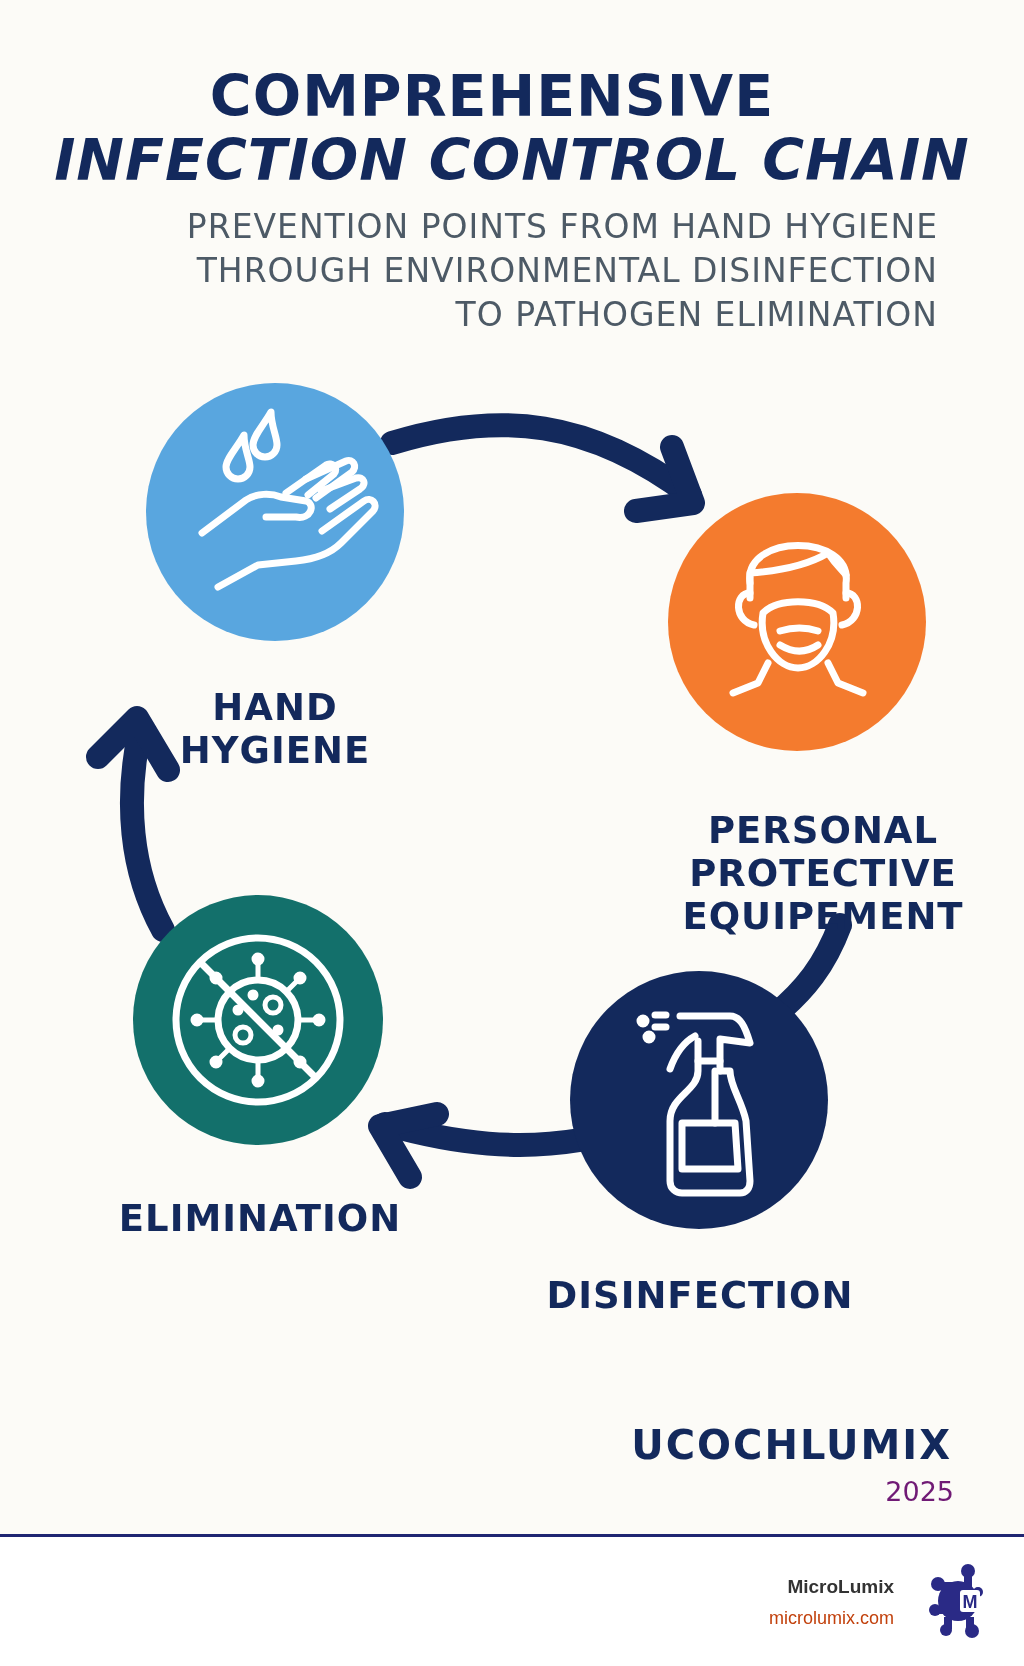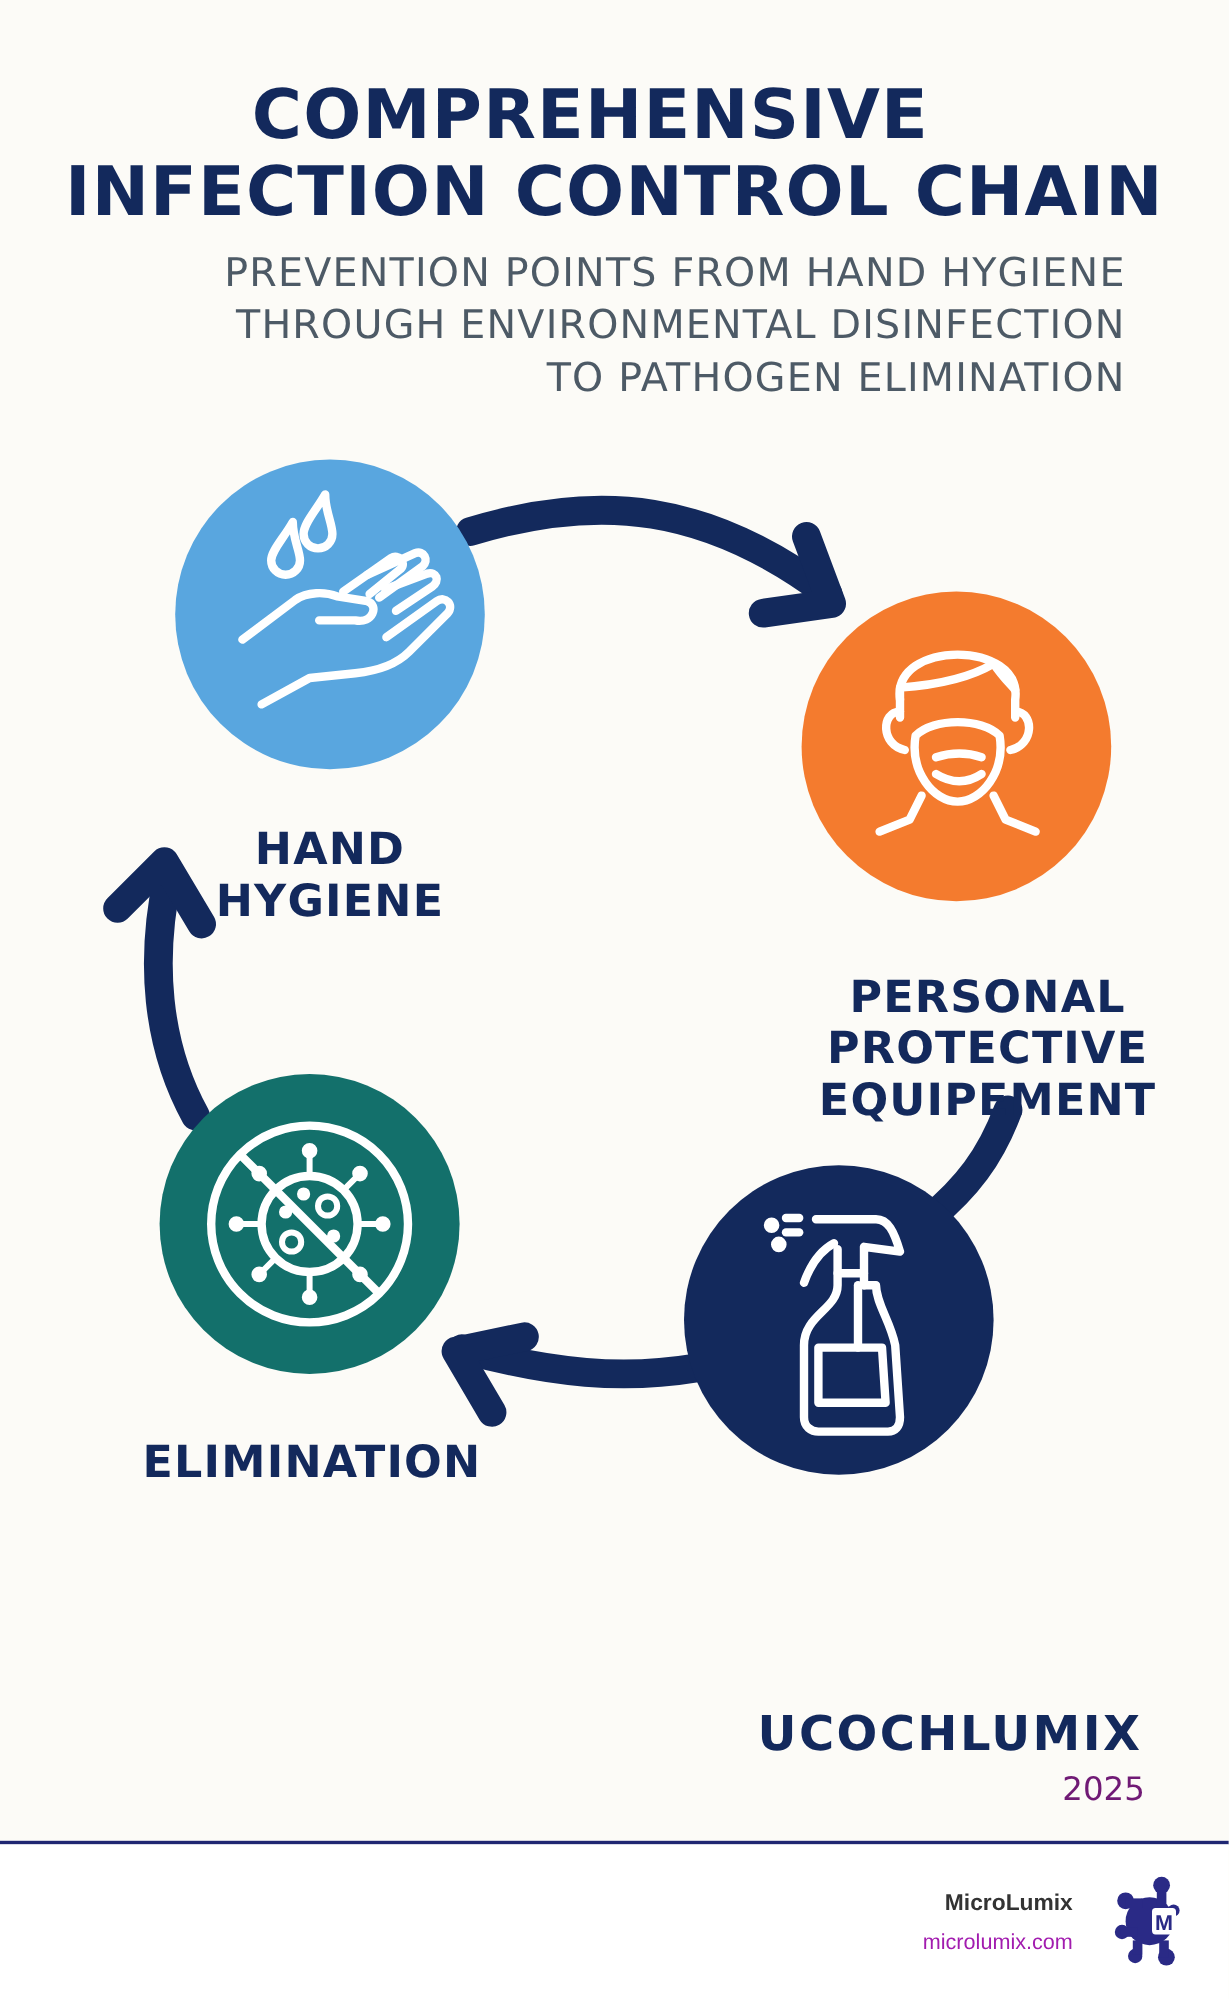--- a/index.html
+++ b/index.html
@@ -1,37 +1,37 @@
 <!DOCTYPE html>
 <html><head>
 <meta charset="utf-8">
 <style>
   html, body { margin:0; padding:0; }
   body { width:1024px; height:1666px; background:#fcfbf7; position:relative; overflow:hidden;
          font-family:"DejaVu Sans", "Liberation Sans", sans-serif; }
   .title { position:absolute; left:0; width:1024px; text-align:center; color:#13295c;
            font-weight:bold; font-size:57px; letter-spacing:1px; line-height:1; }
   .title.l1 { top:68px; left:-20px; }
-  .title.l2 { top:132px; }
+  .title.l2 { top:132px;font-style:italic; }
   .subtitle { position:absolute; right:86px; text-align:right; color:#4d5a66;
               font-size:33px; letter-spacing:1px; line-height:1; }
   .subtitle.s1 { top:210px;margin-left:37px; } .subtitle.s2 { top:254px; } .subtitle.s3 { top:298px; }
   .circle { position:absolute; border-radius:50%; }
   .circle svg { position:absolute; left:0; top:0; width:100%; height:100%; }
   .label { position:absolute; text-align:center; color:#13295c; font-weight:bold;
            font-size:37px; line-height:43px; letter-spacing:1px;margin-top:32px; }
   #arrows { position:absolute; left:0; top:0; width:1024px; height:1666px; }
   .brand { position:absolute; right:72px; top:1422px; color:#13295c; font-weight:bold;
            font-size:40px; letter-spacing:2px; }
   .year { position:absolute; right:70px; top:1476px; color:#701a75; font-size:27px; }
   .divider { position:absolute; left:0; top:1534px; width:1024px; height:3px; background:#1f2672; }
   .footer { position:absolute; left:0; top:1537px; width:1024px; height:129px; background:#ffffff; }
   .co-name { position:absolute; right:130px; top:1576px; color:#333; font-weight:bold;
              font-size:19px; font-family:"Liberation Sans", sans-serif; }
-  .co-url { position:absolute; right:130px; top:1608px; color:#a21caf; font-size:18px;
+  .co-url { position:absolute; right:130px; top:1608px; color:#c2410c; font-size:18px;
             font-family:"Liberation Sans", sans-serif; }
   .logo { position:absolute; left:928px; top:1562px; width:56px; height:78px; }
 </style>
 </head>
 <body>
 
 <div class="title l1">COMPREHENSIVE</div>
 <div class="title l2">INFECTION CONTROL CHAIN</div>
 <div class="subtitle s1">PREVENTION POINTS FROM HAND HYGIENE</div>
 <div class="subtitle s2">THROUGH ENVIRONMENTAL DISINFECTION</div>
@@ -104,20 +104,21 @@
     <path d="M128 90 L 128 100 C 128 120, 100 125, 100 150 L 100 210 C 100 218, 106 222, 112 222 L 170 222 C 176 222, 180 218, 180 210 L 176 150 C 172 130, 160 115, 160 100 L 150 100"></path>
     <path d="M112 152 L 165 152 L 168 198 L 112 198 Z"></path>
     <line x1="145" y1="100" x2="145" y2="152"></line>
     <line x1="85" y1="44" x2="96" y2="44"></line>
     <line x1="85" y1="56" x2="96" y2="56"></line>
     <circle cx="73" cy="50" r="3" fill="#fff"></circle>
     <circle cx="79" cy="66" r="3" fill="#fff"></circle>
   </svg>
 </div>
 <div class="label" style="left:520px; top:1242px; width:360px;">
+  <div>DISINFECTION</div>
 </div>
 
 <div class="circle" style="left:133px; top:895px; width:250px; height:250px; background:#13706b;">
   <svg viewBox="0 0 250 250" fill="none" stroke="#fff" stroke-width="7" stroke-linecap="round" stroke-linejoin="round">
     <circle cx="125" cy="125" r="82"></circle>
     <line x1="68" y1="68" x2="182" y2="182"></line>
     <circle cx="125" cy="125" r="40"></circle>
     <g stroke-width="5">
       <line x1="125" y1="85" x2="125" y2="68"></line>
         <circle cx="125" cy="64" r="4" fill="#fff"></circle>

